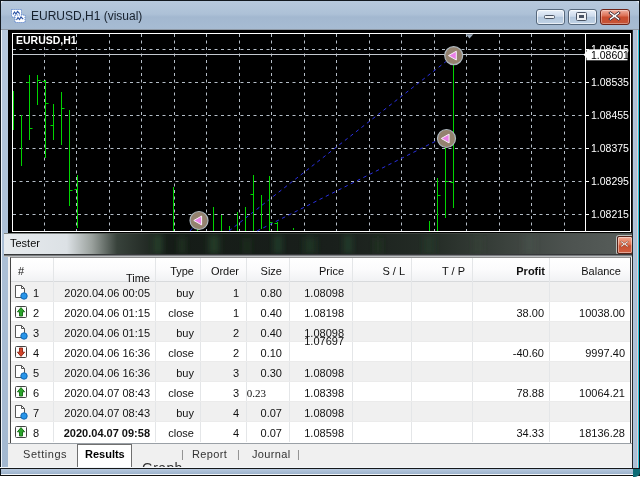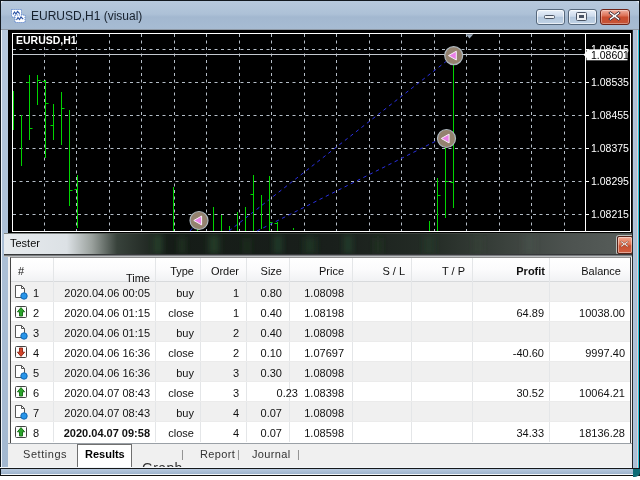--- a/index.html
+++ b/index.html
@@ -248,21 +248,21 @@
   <div class="abs" style="left:3px;top:46px;"><svg width="14" height="16" viewBox="0 0 14 16">
         <rect x="1.5" y="2.5" width="11" height="11" fill="#fcfcfc" stroke="#444" stroke-width="1" rx="1"></rect>
         <path d="M7 3.6 L10.6 7.8 L8.5 7.8 L8.5 12 L5.5 12 L5.5 7.8 L3.4 7.8 Z" fill="#2aa52a" stroke="#0f6a0f" stroke-width="0.9"></path>
       </svg></div>
   <div class="abs" style="left:22px;top:49px;">2</div>
   <div class="abs" style="right:480px;top:49px;">2020.04.06 01:15</div>
   <div class="abs" style="right:436px;top:49px;">close</div>
   <div class="abs" style="right:391px;top:49px;">1</div>
   <div class="abs" style="right:348px;top:49px;">0.40</div>
   <div class="abs" style="right:286px;top:49px;">1.08198</div>
-  <div class="abs" style="right:86px;top:49px;">64.89</div>
+  <div class="abs" style="right:86px;top:49px;">38.00</div>
   <div class="abs" style="right:5px;top:49px;">10038.00</div>
   <div class="abs" style="left:0;top:63px;width:619px;height:1px;background:#ebebeb;"></div>
   <div class="abs" style="left:3px;top:66px;"><svg width="14" height="16" viewBox="0 0 14 16">
         <path d="M1.5 1.5 L7.5 1.5 L10.5 4.5 L10.5 13.5 L1.5 13.5 Z" fill="#ffffff" stroke="#555" stroke-width="1"></path>
         <path d="M7.5 1.5 L7.5 4.5 L10.5 4.5" fill="none" stroke="#555" stroke-width="1"></path>
         <circle cx="10" cy="12" r="3.2" fill="#2795e9" stroke="#1268b3" stroke-width="1"></circle>
       </svg></div>
   <div class="abs" style="left:22px;top:69px;">3</div>
   <div class="abs" style="right:480px;top:69px;">2020.04.06 01:15</div>
   <div class="abs" style="right:436px;top:69px;">buy</div>
@@ -272,21 +272,21 @@
   <div class="abs" style="left:0;top:83px;width:619px;height:1px;background:#ebebeb;"></div>
   <div class="abs" style="left:3px;top:86px;"><svg width="14" height="16" viewBox="0 0 14 16">
         <rect x="1.5" y="2.5" width="11" height="11" fill="#fcfcfc" stroke="#444" stroke-width="1" rx="1"></rect>
         <path d="M7 12.4 L3.4 8.2 L5.5 8.2 L5.5 4 L8.5 4 L8.5 8.2 L10.6 8.2 Z" fill="#d2442a" stroke="#8e2210" stroke-width="0.9"></path>
       </svg></div>
   <div class="abs" style="left:22px;top:89px;">4</div>
   <div class="abs" style="right:480px;top:89px;">2020.04.06 16:36</div>
   <div class="abs" style="right:436px;top:89px;">close</div>
   <div class="abs" style="right:391px;top:89px;">2</div>
   <div class="abs" style="right:348px;top:89px;">0.10</div>
-  <div class="abs" style="right:286px;top:89px;text-align:center;">1.07697</div>
+  <div class="abs" style="right:286px;top:77px;text-align:center;">1.07697</div>
   <div class="abs" style="right:86px;top:89px;">-40.60</div>
   <div class="abs" style="right:5px;top:89px;">9997.40</div>
   <div class="abs" style="left:0;top:103px;width:619px;height:1px;background:#ebebeb;"></div>
   <div class="abs" style="left:3px;top:106px;"><svg width="14" height="16" viewBox="0 0 14 16">
         <path d="M1.5 1.5 L7.5 1.5 L10.5 4.5 L10.5 13.5 L1.5 13.5 Z" fill="#ffffff" stroke="#555" stroke-width="1"></path>
         <path d="M7.5 1.5 L7.5 4.5 L10.5 4.5" fill="none" stroke="#555" stroke-width="1"></path>
         <circle cx="10" cy="12" r="3.2" fill="#2795e9" stroke="#1268b3" stroke-width="1"></circle>
       </svg></div>
   <div class="abs" style="left:22px;top:109px;">5</div>
   <div class="abs" style="right:480px;top:109px;">2020.04.06 16:36</div>
@@ -296,23 +296,23 @@
   <div class="abs" style="right:286px;top:109px;">1.08098</div>
   <div class="abs" style="left:0;top:123px;width:619px;height:1px;background:#ebebeb;"></div>
   <div class="abs" style="left:3px;top:126px;"><svg width="14" height="16" viewBox="0 0 14 16">
         <rect x="1.5" y="2.5" width="11" height="11" fill="#fcfcfc" stroke="#444" stroke-width="1" rx="1"></rect>
         <path d="M7 3.6 L10.6 7.8 L8.5 7.8 L8.5 12 L5.5 12 L5.5 7.8 L3.4 7.8 Z" fill="#2aa52a" stroke="#0f6a0f" stroke-width="0.9"></path>
       </svg></div>
   <div class="abs" style="left:22px;top:129px;">6</div>
   <div class="abs" style="right:480px;top:129px;">2020.04.07 08:43</div>
   <div class="abs" style="right:436px;top:129px;">close</div>
   <div class="abs" style="right:391px;top:129px;">3</div>
-  <div class="abs" style="right:332px;top:129px;">0.23</div>
+  <div class="abs" style="right:364px;top:129px;font-family:Liberation Serif, serif;">0.23</div>
   <div class="abs" style="right:286px;top:129px;">1.08398</div>
-  <div class="abs" style="right:86px;top:129px;">30.52</div>
+  <div class="abs" style="right:86px;top:129px;">78.88</div>
   <div class="abs" style="right:5px;top:129px;">10064.21</div>
   <div class="abs" style="left:0;top:143px;width:619px;height:1px;background:#ebebeb;"></div>
   <div class="abs" style="left:3px;top:146px;"><svg width="14" height="16" viewBox="0 0 14 16">
         <path d="M1.5 1.5 L7.5 1.5 L10.5 4.5 L10.5 13.5 L1.5 13.5 Z" fill="#ffffff" stroke="#555" stroke-width="1"></path>
         <path d="M7.5 1.5 L7.5 4.5 L10.5 4.5" fill="none" stroke="#555" stroke-width="1"></path>
         <circle cx="10" cy="12" r="3.2" fill="#2795e9" stroke="#1268b3" stroke-width="1"></circle>
       </svg></div>
   <div class="abs" style="left:22px;top:149px;">7</div>
   <div class="abs" style="right:480px;top:149px;">2020.04.07 08:43</div>
   <div class="abs" style="right:436px;top:149px;">buy</div>
@@ -333,21 +333,21 @@
   <div class="abs" style="right:86px;top:169px;">34.33</div>
   <div class="abs" style="right:5px;top:169px;">18136.28</div>
 </div>
 
 <div class="abs" style="left:8px;top:443px;width:624px;height:24px;background:#f0f0f0;border-top:1px solid #9aa0a6;box-sizing:border-box;font-size:11px;color:#333;"></div>
 <div class="abs" style="left:23px;top:448px;font-size:11px;letter-spacing:0.55px;color:#333;">Settings</div>
 <div class="abs" style="left:77px;top:444px;width:55px;height:23px;background:#ffffff;border:1px solid #707070;border-bottom:none;box-sizing:border-box;"></div>
 <div class="abs" style="left:85px;top:448px;font-size:11px;font-weight:bold;color:#000;">Results</div>
 <div class="abs" style="left:142px;top:460px;font-size:14px;letter-spacing:0.35px;color:#333;">Graph</div>
 <div class="abs" style="left:181px;top:448px;font-size:11px;color:#888;">|</div>
-<div class="abs" style="left:200px;top:448px;font-size:11px;letter-spacing:0.35px;color:#333;">Report</div>
+<div class="abs" style="left:192px;top:448px;font-size:11px;letter-spacing:0.35px;color:#333;">Report</div>
 <div class="abs" style="left:237px;top:448px;font-size:11px;color:#888;">|</div>
 <div class="abs" style="left:252px;top:448px;font-size:11px;letter-spacing:0.35px;color:#333;">Journal</div>
 <div class="abs" style="left:297px;top:448px;font-size:11px;color:#888;">|</div>
 
 <div class="abs" style="left:0;top:467px;width:640px;height:1px;background:#f2f6fa;"></div>
 <div class="abs" style="left:1px;top:468px;width:638px;height:1px;background:#16181a;"></div>
 <div class="abs" style="left:1px;top:469px;width:638px;height:5px;background:linear-gradient(180deg,#b6c8de,#9db3cc);"></div>
 <div class="abs" style="left:1px;top:474px;width:638px;height:1px;background:#f2f6fa;"></div>
 <div class="abs" style="left:0;top:475px;width:640px;height:1px;background:#101010;"></div>
 <div class="abs" style="left:0;top:476px;width:640px;height:4px;background:#ffffff;"></div>

